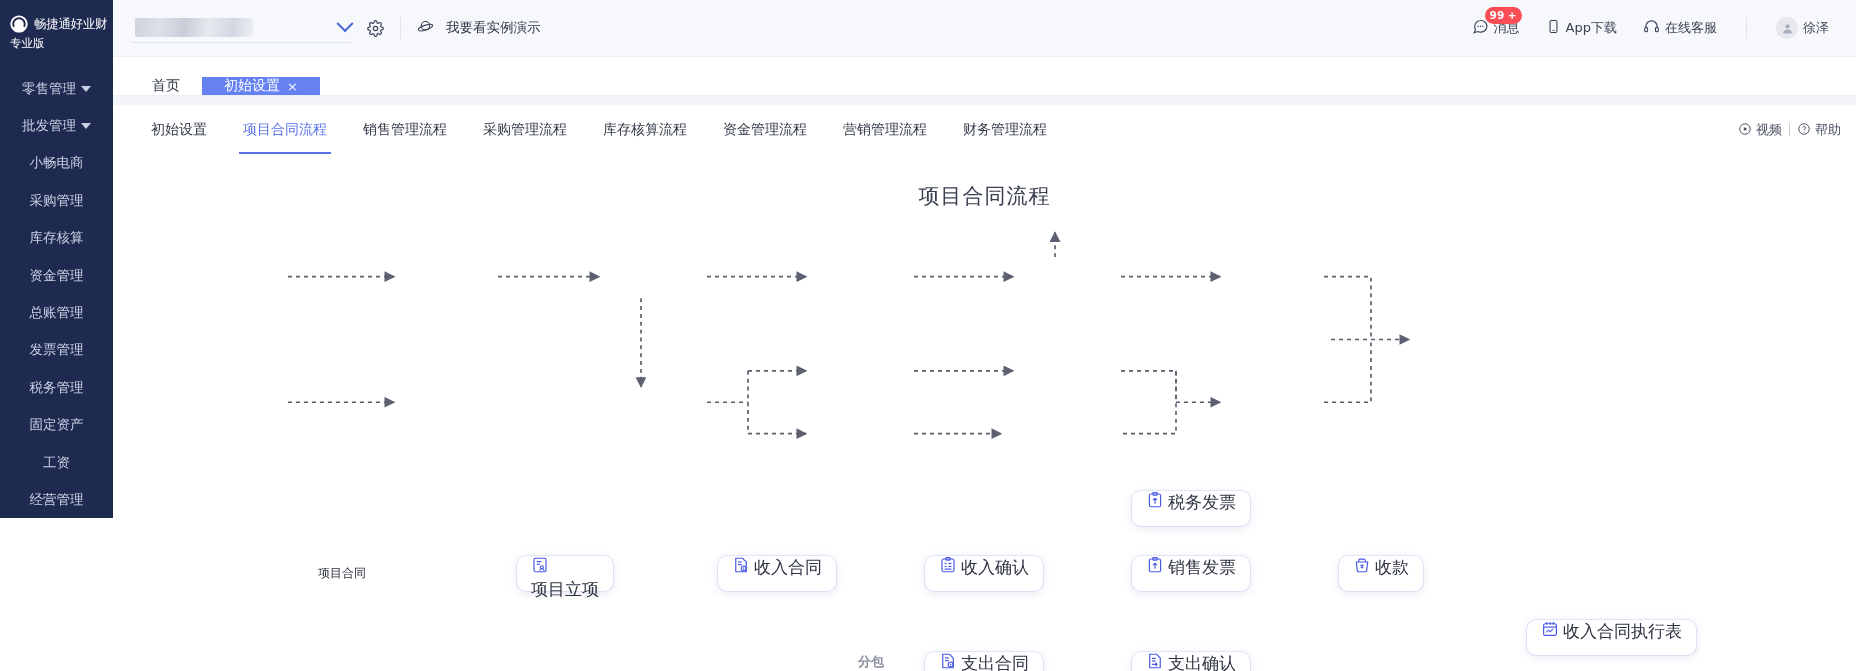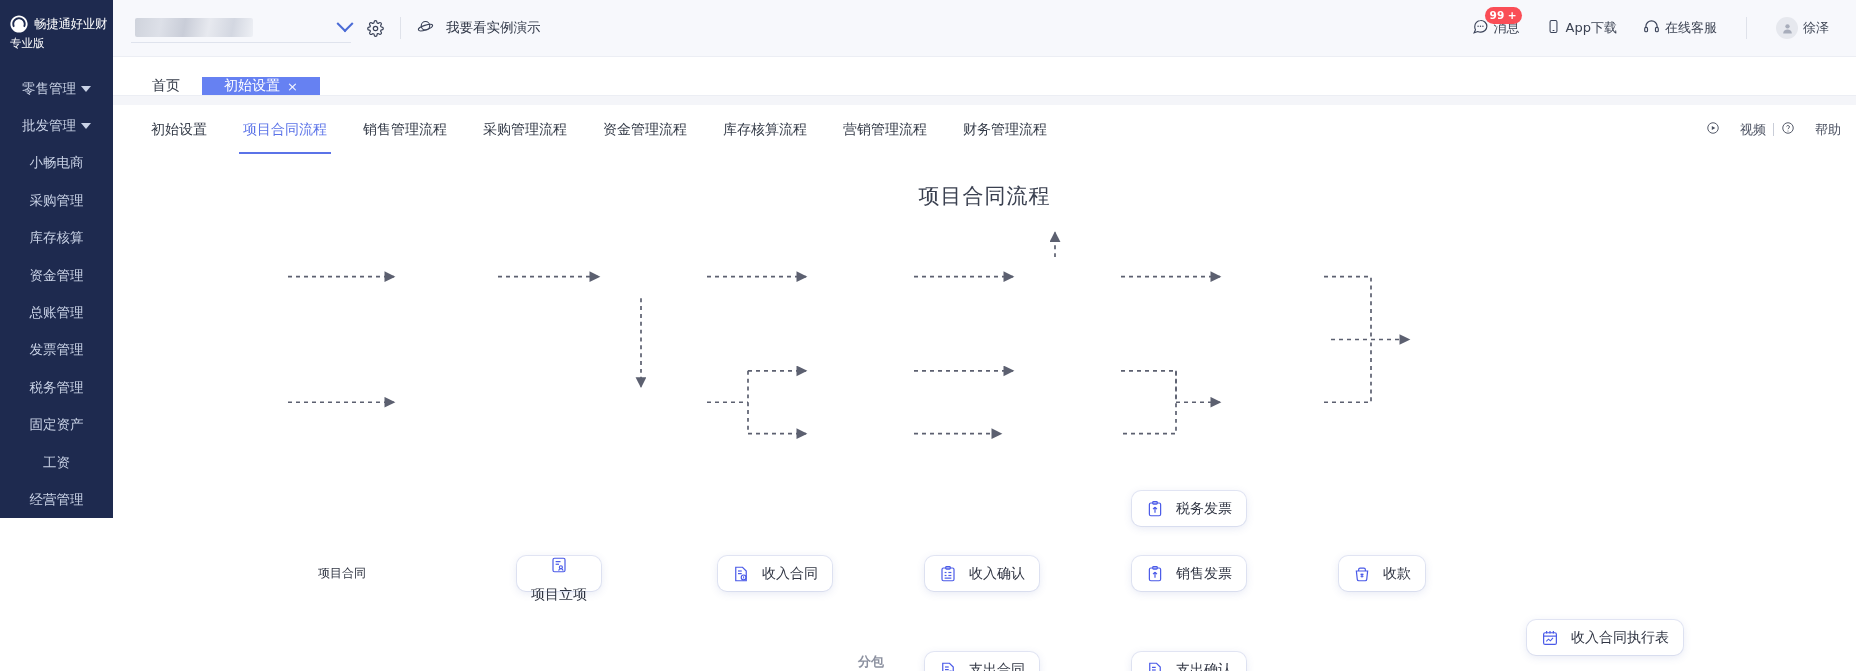--- a/index.html
+++ b/index.html
@@ -139,39 +139,39 @@
   }
   .subtab.active { color: #5b73e8; }
   .subtab.active::after {
     content: ""; position: absolute; left: 14px; right: 14px; bottom: 0;
     height: 2px; background: #5b73e8;
   }
   .subtabs-right {
     margin-left: auto; display: flex; align-items: center;
     padding-right: 8px; gap: 0; font-size: 13px; color: #4a5060;
   }
-  .sr-item { display: flex; align-items: flex-start; gap: 20px; cursor: pointer; padding: 0 7px; white-space: nowrap; }
+  .sr-item { display: flex; align-items: flex-end; gap: 4px; cursor: pointer; padding: 0 7px; white-space: nowrap; }
   .sr-div { width: 1px; height: 13px; background: #c9cdd8; }
 
   
   .flow-title {
     text-align: center; font-size: 21px; color: #3a4050;
     margin-top: 28px; letter-spacing: 1px;
   }
   .canvas { position: relative; flex: 1; min-height: 0; }
   .svg-layer { position: absolute; inset: 0; width: 100%; height: 100%; pointer-events: none; }
 
   .node {
     position: absolute;
     background: #ffffff;
     border-radius: 9px;
     box-shadow: 0 2px 8px rgba(90,105,180,0.16), 0 0 0 1px rgba(230,233,245,0.9);
-    display: flex; align-items: center; gap: 12px;
+    display: flex; align-items: flex-start; gap: 4px;
     padding: 0 14px; height: 35px;
-    font-size: 14px; color: #2f3442;
+    font-size: 17px; color: #2f3442;
     cursor: pointer; white-space: nowrap;
   }
   .node .ni { width: 18px; height: 18px; flex: 0 0 18px; display:flex; align-items:center; justify-content:center; }
   .row-label {
     position: absolute; font-size: 12px; color: #2f3442; white-space: nowrap;
   }
   .edge-label {
     position: absolute; font-size: 13px; color: #8c91a0; white-space: nowrap; font-weight: bold;
   }
 </style>
@@ -318,22 +318,22 @@
     </div>
 
     <div class="page">
       <div class="card">
 
         <div class="subtabs">
           <div class="subtab"><span>初始设置</span></div>
           <div class="subtab active"><span>项目合同流程</span></div>
           <div class="subtab"><span>销售管理流程</span></div>
           <div class="subtab"><span>采购管理流程</span></div>
+          <div class="subtab"><span>库存核算流程</span></div>
           <div class="subtab"><span>资金管理流程</span></div>
-          <div class="subtab"><span>库存核算流程</span></div>
           <div class="subtab"><span>营销管理流程</span></div>
           <div class="subtab"><span>财务管理流程</span></div>
 
           <div class="subtabs-right">
             <div class="sr-item">
               <span>
                 <svg width="14" height="14" viewBox="0 0 24 24" fill="none" stroke="#4a5060" stroke-width="1.6">
                   <circle cx="12" cy="12" r="9"></circle>
                   <path d="M10 8.4l6 3.6-6 3.6z" fill="#4a5060" stroke="none"></path>
                 </svg>

